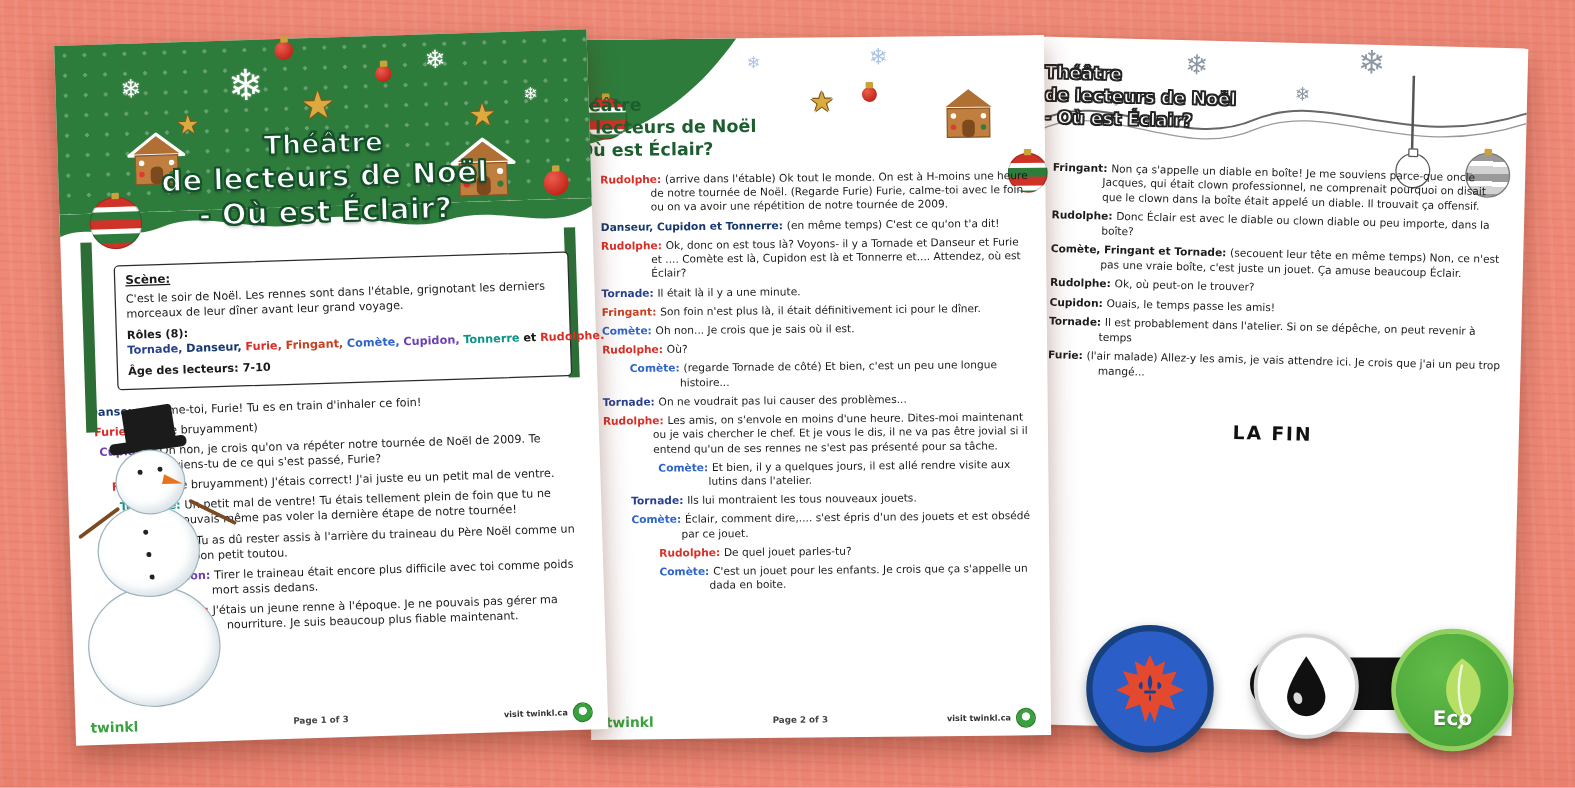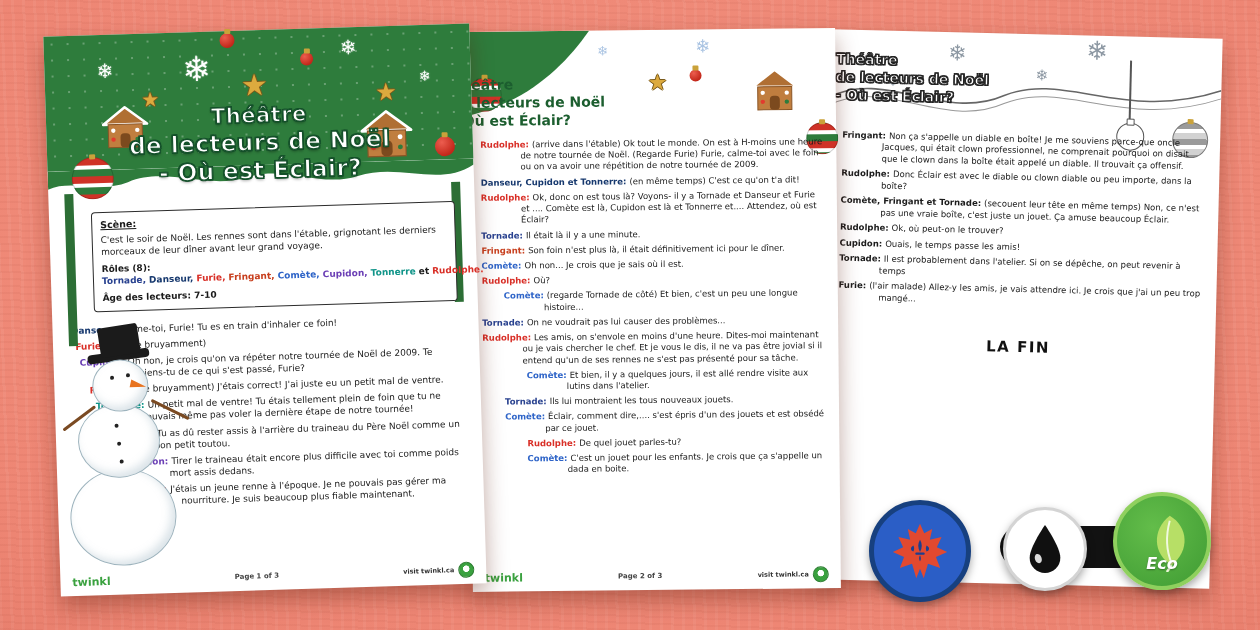--- a/index.html
+++ b/index.html
@@ -136,22 +136,22 @@
   .p3-bstriped{left:344px;top:84px;width:34px;height:34px;}
   .la-fin{margin-top:30px;text-align:center;font-weight:bold;font-size:15px;letter-spacing:1.5px;color:#111;}
   .p3-dlg .spk{color:#1c1c1c;}
 
   
   .pill{position:absolute;left:1000px;top:526px;width:204px;height:42px;background:#121212;border-radius:21px;z-index:36;}
   .badge{position:absolute;border-radius:50%;display:flex;align-items:center;justify-content:center;
     box-shadow:0 4px 9px rgba(0,0,0,.35);}
   .badge-canada{left:869px;top:500px;width:92px;height:92px;background:#2b5ec6;border:5px solid #17407f;z-index:40;}
   .badge-ink{left:1003px;top:507px;width:78px;height:78px;background:#ffffff;border:3px solid #d4d4d4;z-index:41;}
-  .badge-eco{left:1113px;top:492px;width:90px;height:90px;border:4px solid #8fd05e;z-index:40;
-    background:radial-gradient(circle at 40% 35%, #63bd4a, #3f9b33);font-style:italic;}
+  .badge-eco{left:1113px;top:503px;width:90px;height:90px;border:4px solid #8fd05e;z-index:40;
+    background:radial-gradient(circle at 40% 35%, #63bd4a, #3f9b33);}
   .eco-label{position:absolute;bottom:13px;left:0;right:0;text-align:center;color:#fff;font-weight:bold;
     font-size:16px;text-shadow:0 1px 2px rgba(0,0,0,.35);}
 </style>
 </head>
 <body>
 
 <div class="canvas">
 
   <div class="page page1">
     <div class="p1-banner"></div>

